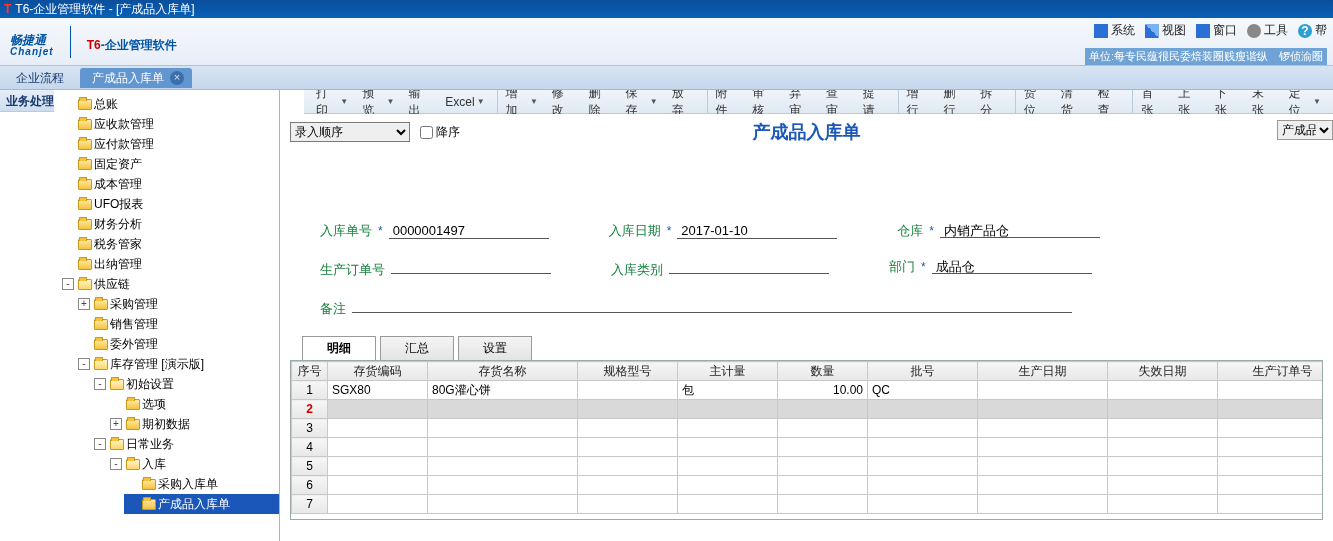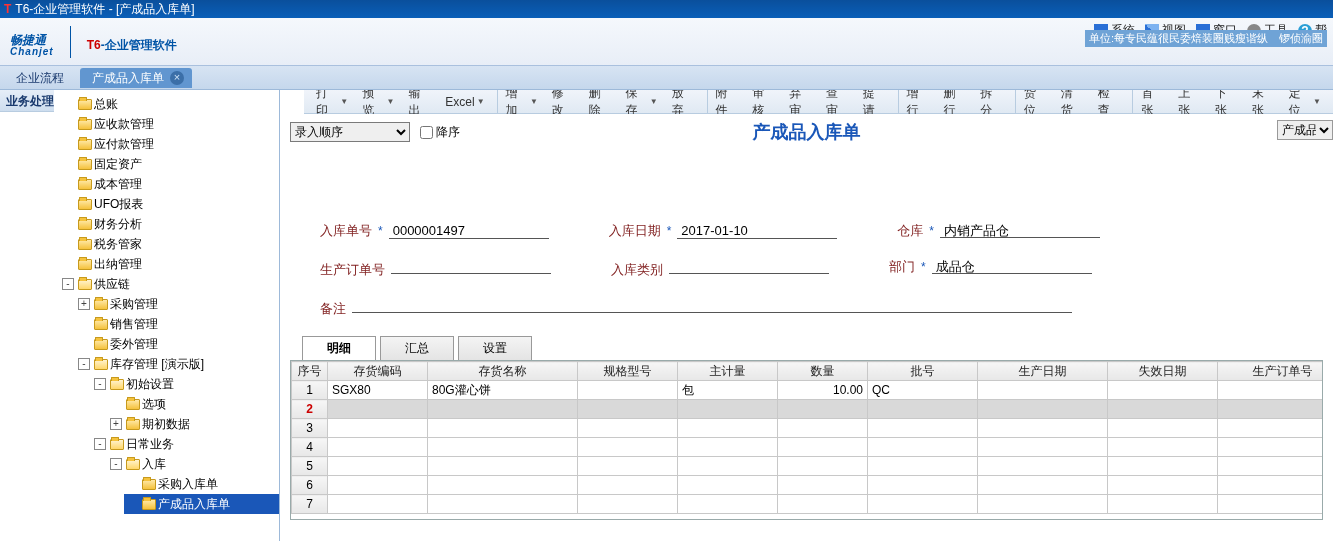--- a/index.html
+++ b/index.html
@@ -10,21 +10,21 @@
 .logo { display: flex; align-items: center; gap: 8px; }
 .logo-cj { color: #0054a6; font-weight: bold; font-style: italic; font-size: 20px; line-height: 1; }
 .logo-cj small { display:block; font-size:10px; font-style:italic; color:#0054a6; letter-spacing:1px; }
 .logo-sep { width:1px; height:32px; background:#0054a6; margin:0 8px; }
 .logo-t6 { font-size: 22px; font-weight: bold; }
 .logo-t6 .r { color: #c00; }
 .logo-t6 .b { color: #0054a6; }
 .topmenu { position:absolute; right:6px; top:4px; display:flex; gap:10px; font-size:12px; color:#222; }
 .topmenu .mi { display:flex; align-items:center; gap:3px; cursor:pointer; }
 .topmenu .sq { width:14px; height:14px; display:inline-block; }
-.unitline { position:absolute; right:6px; bottom:18px; color:#fff; font-size:11px; background:#6fa3d6; padding:1px 4px; }
+.unitline { position:absolute; right:6px; bottom:0; color:#fff; font-size:11px; background:#6fa3d6; padding:1px 4px; }
 .tabstrip { background: linear-gradient(#d7e4f3, #c5d7ec); height: 24px; display:flex; align-items:center; border-bottom:1px solid #9db9d9; }
 .flowtab { padding:0 16px; height:24px; line-height:24px; color:#1a3a6e; cursor:pointer; }
 .doctab { background:#6196d0; color:#fff; height:20px; line-height:20px; padding:0 8px 0 12px; border-radius:3px 3px 0 0; margin-left:0; display:flex; align-items:center; gap:6px; }
 .doctab .x { background:#3b6fa8; color:#cfe3f7; width:14px; height:14px; border-radius:50%; text-align:center; line-height:13px; font-size:11px; cursor:pointer; }
 .maincols { display:flex; height: calc(541px - 18px - 48px - 24px); }
 .leftcol { width: 280px; border-right:1px solid #9db9d9; display:flex; flex-direction:row; background:#fff; }
 .lhdr { background:linear-gradient(#e6eef8,#cdddee); height:22px; line-height:22px; padding-left:6px; font-weight:bold; color:#1a3a6e; border-bottom:1px solid #b8cce0; }
 .tree { flex:1; overflow:auto; padding:4px 0 4px 4px; background:#fff; position:relative; }
 .tree ul { list-style:none; padding-left:16px; }
 .tree > ul { padding-left:2px; }
@@ -45,21 +45,21 @@
 .sortrow { display:flex; gap:10px; }
 .sortrow select { width:120px; height:20px; border:1px solid #7a7a7a; font-size:12px; }
 .chk { display:flex; align-items:center; gap:3px; }
 .chk input { width:13px; height:13px; }
 .doctitle { position:absolute; left:50%; transform:translateX(-50%); top:6px; font-size:18px; font-weight:bold; color:#1a57b8; }
 .docnumsel { position:absolute; right:0; top:6px; }
 .docnumsel select { width:56px; height:20px; border:1px solid #999; }
 .formgrid { margin-top:80px; padding-left:30px; }
 .formrow { display:flex; gap:60px; margin-bottom:18px; }
 .fld { display:flex; align-items:baseline; gap:6px; }
-.fld label { color:#7f1d1d; font-size:13px; }
+.fld label { color:#15803d; font-size:13px; }
 .fld .req { color:#1a57b8; }
 .fld .val { min-width:160px; border-bottom:1px solid #555; padding:0 4px 1px 4px; font-size:13px; color:#000; height:16px; display:inline-block; }
 .fld.wide .val { min-width:720px; }
 .dtabs { display:flex; margin-top:8px; margin-left:4px;padding-left:8px; }
 .dtab { border:1px solid #999; border-bottom:none; padding:3px 24px; background:linear-gradient(#f4f4f4,#e4e4e4); cursor:pointer; margin-right:4px; font-size:12px; }
 .dtab.active { background:#fff; font-weight:bold; position:relative; z-index:2; }
 .gridwrap { border:1px solid #9aa; overflow:auto; height:160px; }
 table.grid { border-collapse:collapse; width:100%; table-layout:fixed; }
 table.grid th, table.grid td { border:1px solid #c8c8c8; height:19px; padding:0 4px; font-size:12px; text-align:left; overflow:hidden; white-space:nowrap; }
 table.grid th { background:linear-gradient(#f6f6f6,#e7e7e7); text-align:center; font-weight:normal; color:#222; }

